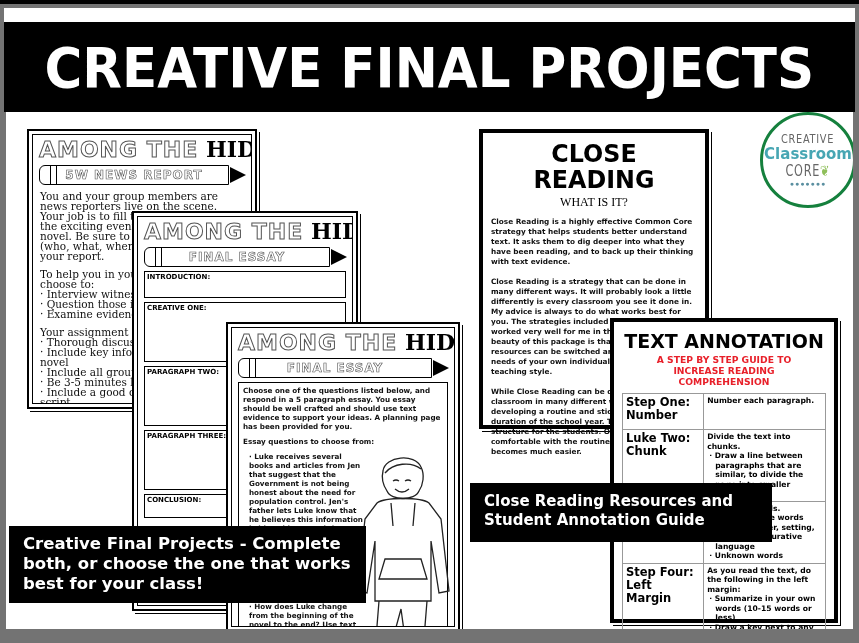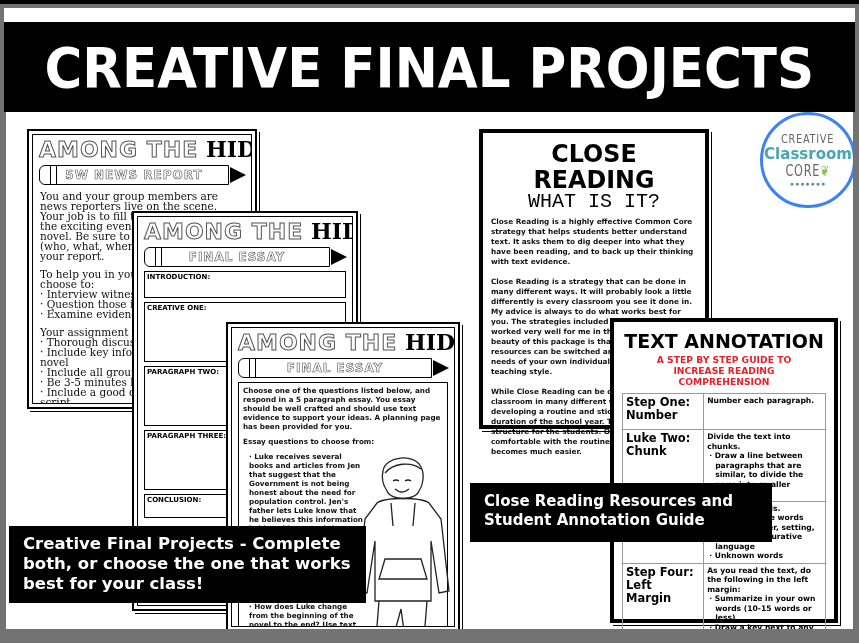--- a/index.html
+++ b/index.html
@@ -34,21 +34,21 @@
   .serif-body ul { list-style: none; margin-bottom: 8px; }
   .serif-body li::before { content: "· "; }
 
   .box { border: 1.5px solid #000; margin: 0 6px 4px 6px; position: relative; }
   .box .lbl { font-family: "DejaVu Sans", sans-serif; font-weight: 700; font-size: 7px; padding: 1px 2px; }
 
   .sans-small { font-family: "DejaVu Sans", sans-serif; font-size: 7.2px; line-height: 9px; font-weight: 700; color: #111; }
 
   .caption { position: absolute; background: #000; color: #fff; font-family: "DejaVu Sans", sans-serif; font-weight: 700; }
 
-  .logo { position: absolute; left: 754px; top: 0px; width: 96px; height: 96px; border-radius: 50%; border: 3px solid #3b82f6; background: #fff;
+  .logo { position: absolute; left: 754px; top: 0px; width: 96px; height: 96px; border-radius: 50%; border: 3px solid #15803d; background: #fff;
           display: flex; flex-direction: column; align-items: center; justify-content: center; }
   .logo .l1 { font-family: "DejaVu Sans", sans-serif; font-size: 13px; color: #666; letter-spacing: 1px; transform: scaleX(0.75); line-height: 14px; }
   .logo .l2 { font-family: "DejaVu Sans", sans-serif; font-weight: 700; font-size: 15px; color: #47a6b3; line-height: 16px; }
   .logo .l3 { font-family: "DejaVu Sans", sans-serif; font-size: 15px; color: #666; letter-spacing: 1px; transform: scaleX(0.75); line-height: 18px; }
   .logo .dots { font-size: 7px; color: #5a8fa0; letter-spacing: 1px; line-height: 8px; }
 
   table.anno { border-collapse: collapse; width: 100%; }
   table.anno td { border: 1px solid #999; vertical-align: top; padding: 2px 3px; }
   table.anno td.step { font-family: "DejaVu Sans", sans-serif; font-weight: 700; font-size: 11.5px; line-height: 13px; width: 40%; }
   table.anno td.desc { font-family: "DejaVu Sans", sans-serif; font-weight: 700; font-size: 7.6px; line-height: 9.5px; margin-left: 40px; }
@@ -158,21 +158,21 @@
       </div>
     </div>
 
     <div class="caption" style="left:3px; top:414px; width:357px; height:77px; padding:8px 14px; font-size:16.5px; line-height:20px;">
       <span>Creative Final Projects - Complete both, or choose the one that works best for your class!</span>
     </div>
 
     <div class="sheet" style="left:473px; top:17px; width:230px; height:300px; border-width:4px;">
       <div style="padding:8px 8px 0 8px;">
         <div style="font-family:'DejaVu Sans',sans-serif; font-weight:900; font-size:25px; text-align:center; line-height:26px; transform:scaleX(0.95);">CLOSE READING</div>
-        <div style="font-family:Liberation Mono, monospace; font-size:20px; text-align:center; line-height:18px; margin-bottom:6px;">WHAT IS IT?</div>
+        <div style="font-family:Liberation Serif, serif; font-size:12px; text-align:center; line-height:18px; margin-bottom:6px;">WHAT IS IT?</div>
         <p class="sans-small" style="font-size:7.3px; line-height:10px; margin-bottom:10px;">Close Reading is a highly effective Common Core strategy that helps students better understand text.  It asks them to dig deeper into what they have been reading, and to back up their thinking with text evidence.</p>
         <p class="sans-small" style="font-size:7.3px; line-height:10px; margin-bottom:10px;">Close Reading is a strategy that can be done in many different ways.  It will probably look a little differently is every classroom you see it done in. My advice is always to do what works best for you.  The strategies included in this package have worked very well for me in the past, but the beauty of this package is that the variety of resources can be switched around to meet the needs of your own individual classroom and teaching style.</p>
         <p class="sans-small" style="font-size:7.3px; line-height:10px;">While Close Reading can be done in the classroom in many different ways, I recommend developing a routine and sticking with it for the duration of the school year.  This provides structure for the students.  Once students are comfortable with the routine, close reading becomes much easier.</p>
       </div>
     </div>
 
     <div class="logo">
       <div class="l1">CREATIVE</div>
       <div class="l2">Classroom</div>
       <div class="l3">

